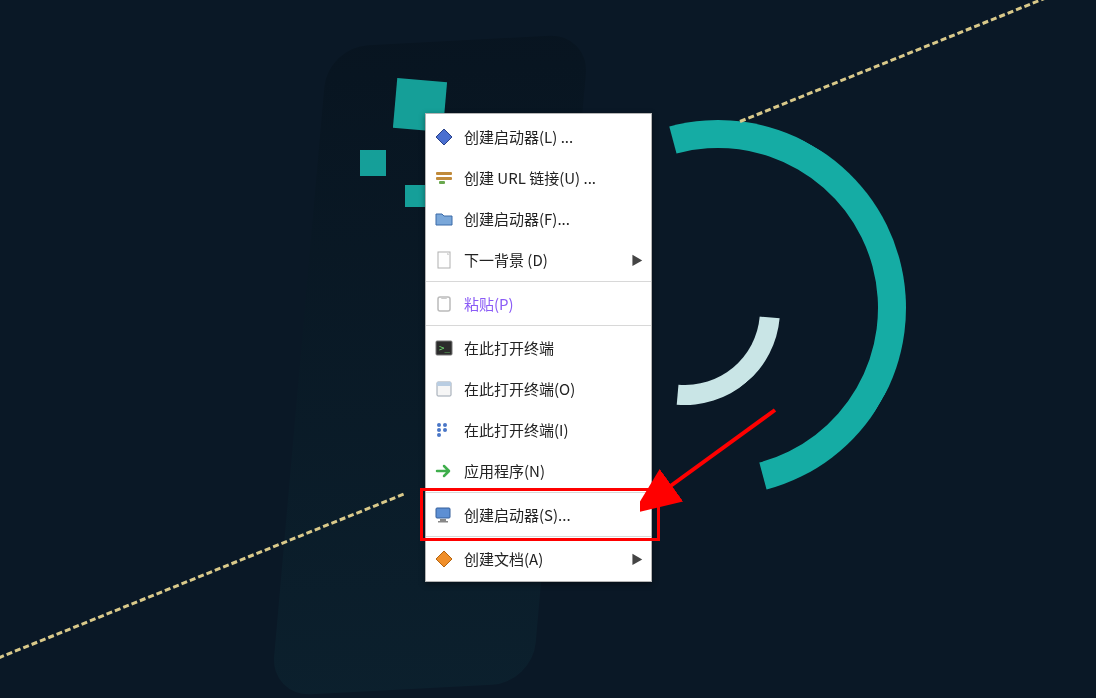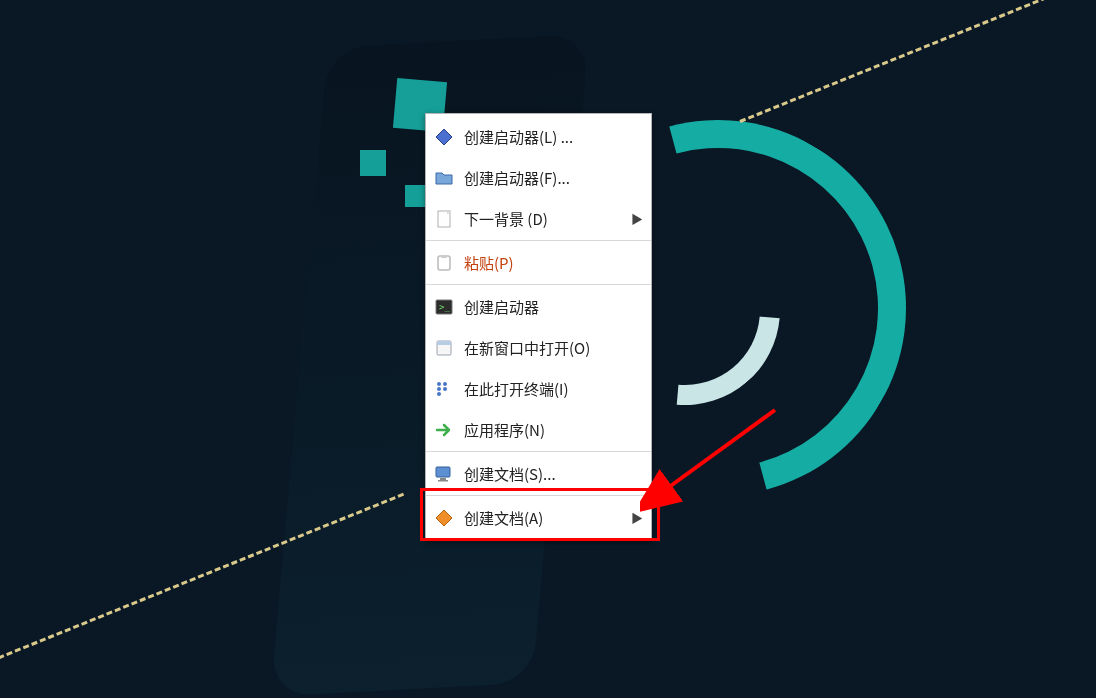--- a/index.html
+++ b/index.html
@@ -74,21 +74,21 @@
   }
   .menu-item {
     display: flex;
     align-items: center;
     height: 41px;
     padding: 0 8px 0 8px;
     white-space: nowrap;
     position: relative;
     cursor: default;
   }
-  .menu-item.disabled { color: #c2410c; }
+  .menu-item.disabled { color: #8b5cf6; }
   .menu-item .icon {
     width: 20px;
     height: 20px;
     margin-right: 10px;
     flex: 0 0 20px;
     display: flex;
     align-items: center;
     justify-content: center;
   }
   .menu-item .submenu-arrow {
@@ -131,20 +131,30 @@
 
     <div class="menu-item">
       <span class="icon">
         <svg width="18" height="18" viewBox="0 0 18 18">
             <polygon points="9,1 17,9 9,17 1,9" fill="#4a6fd0" stroke="#274089" stroke-width="1"></polygon>
           </svg>
       </span>
       <span>创建启动器(L) ...</span>
     </div>
 
+    <div class="menu-item">
+      <span class="icon">
+        <svg width="18" height="18" viewBox="0 0 18 18">
+          <rect x="1" y="3" width="16" height="3" rx="1" fill="#c08a3a"></rect>
+          <rect x="1" y="8" width="16" height="3" rx="1" fill="#c08a3a"></rect>
+          <rect x="4" y="12" width="6" height="3" rx="1" fill="#6aa84f"></rect>
+        </svg>
+      </span>
+      <span>创建 URL 链接(U) ...</span>
+    </div>
 
     <div class="menu-item">
       <span class="icon">
         <svg width="18" height="18" viewBox="0 0 18 18">
           <path d="M1 4h6l2 2h8v9H1z" fill="#7aa7d9" stroke="#3a6aa8" stroke-width="1"></path>
         </svg>
       </span>
       <span>创建启动器(F)...</span>
     </div>
 
@@ -173,31 +183,31 @@
 
     <div class="separator"></div>
 
     <div class="menu-item">
       <span class="icon">
         <svg width="18" height="18" viewBox="0 0 18 18">
           <rect x="1" y="2" width="16" height="14" rx="1" fill="#2b2b2b" stroke="#777" stroke-width="1"></rect>
           <text x="4" y="12" font-size="9" fill="#6fde6f" font-family="monospace">&gt;_</text>
         </svg>
       </span>
-      <span>创建启动器</span>
+      <span>在此打开终端</span>
     </div>
 
     <div class="menu-item">
       <span class="icon">
         <svg width="18" height="18" viewBox="0 0 18 18">
           <rect x="2" y="2" width="14" height="14" rx="1" fill="#f6f6f6" stroke="#9aa4b0" stroke-width="1"></rect>
           <rect x="2" y="2" width="14" height="4" fill="#b9cde2"></rect>
         </svg>
       </span>
-      <span>在新窗口中打开(O)</span>
+      <span>在此打开终端(O)</span>
     </div>
 
     <div class="menu-item">
       <span class="icon">
         <svg width="18" height="18" viewBox="0 0 18 18">
           <circle cx="4" cy="4" r="2" fill="#4a76c7"></circle>
             <circle cx="4" cy="9" r="2" fill="#4a76c7"></circle>
             <circle cx="4" cy="14" r="2" fill="#4a76c7"></circle>
           <circle cx="10" cy="4" r="2" fill="#4a76c7"></circle>
             <circle cx="10" cy="9" r="2" fill="#4a76c7"></circle>
@@ -218,21 +228,21 @@
     <div class="separator"></div>
 
     <div class="menu-item">
       <span class="icon">
         <svg width="18" height="18" viewBox="0 0 18 18">
           <rect x="1" y="2" width="14" height="10" rx="1" fill="#5d8fd3" stroke="#355e9a"></rect>
           <rect x="5" y="13" width="6" height="2" fill="#888"></rect>
           <rect x="3" y="15" width="10" height="1.5" fill="#888"></rect>
         </svg>
       </span>
-      <span>创建文档(S)...</span>
+      <span>创建启动器(S)...</span>
     </div>
 
     <div class="separator"></div>
 
     <div class="menu-item">
       <span class="icon">
         <svg width="18" height="18" viewBox="0 0 18 18">
             <polygon points="9,1 17,9 9,17 1,9" fill="#f08f2a" stroke="#b5640d" stroke-width="1"></polygon>
           </svg>
       </span>

